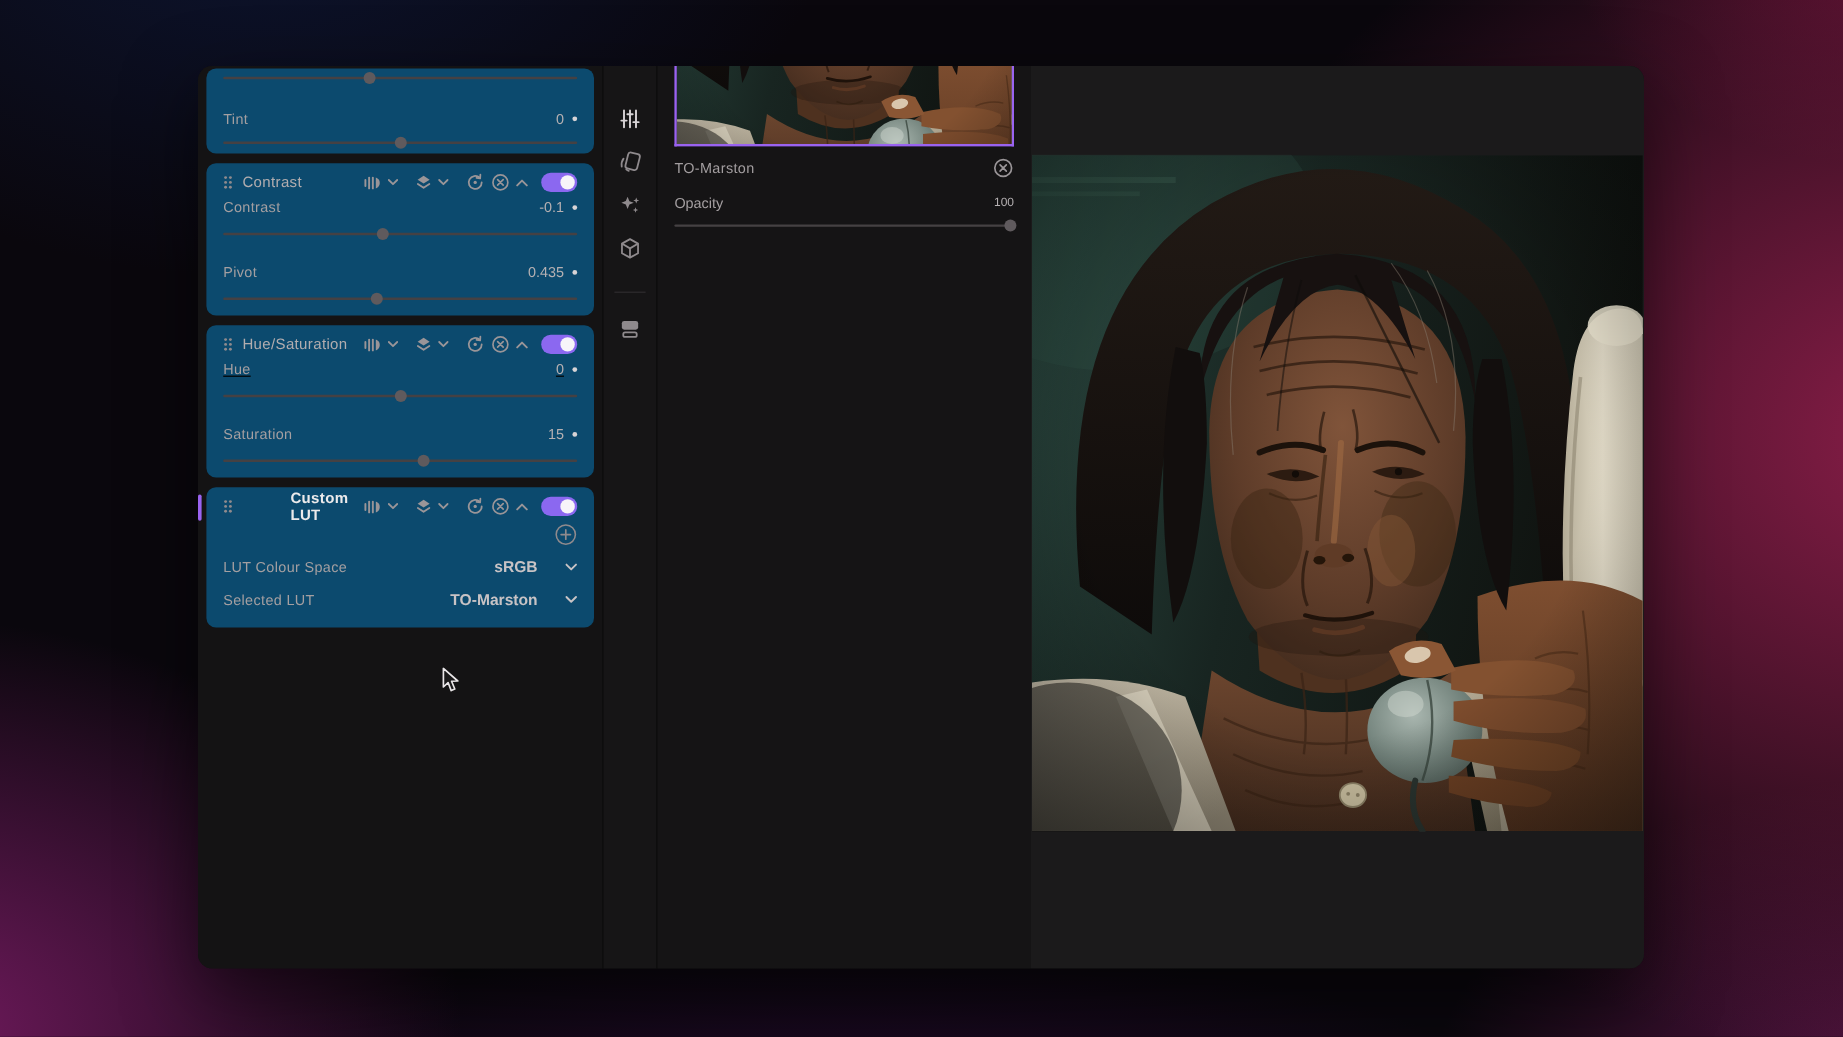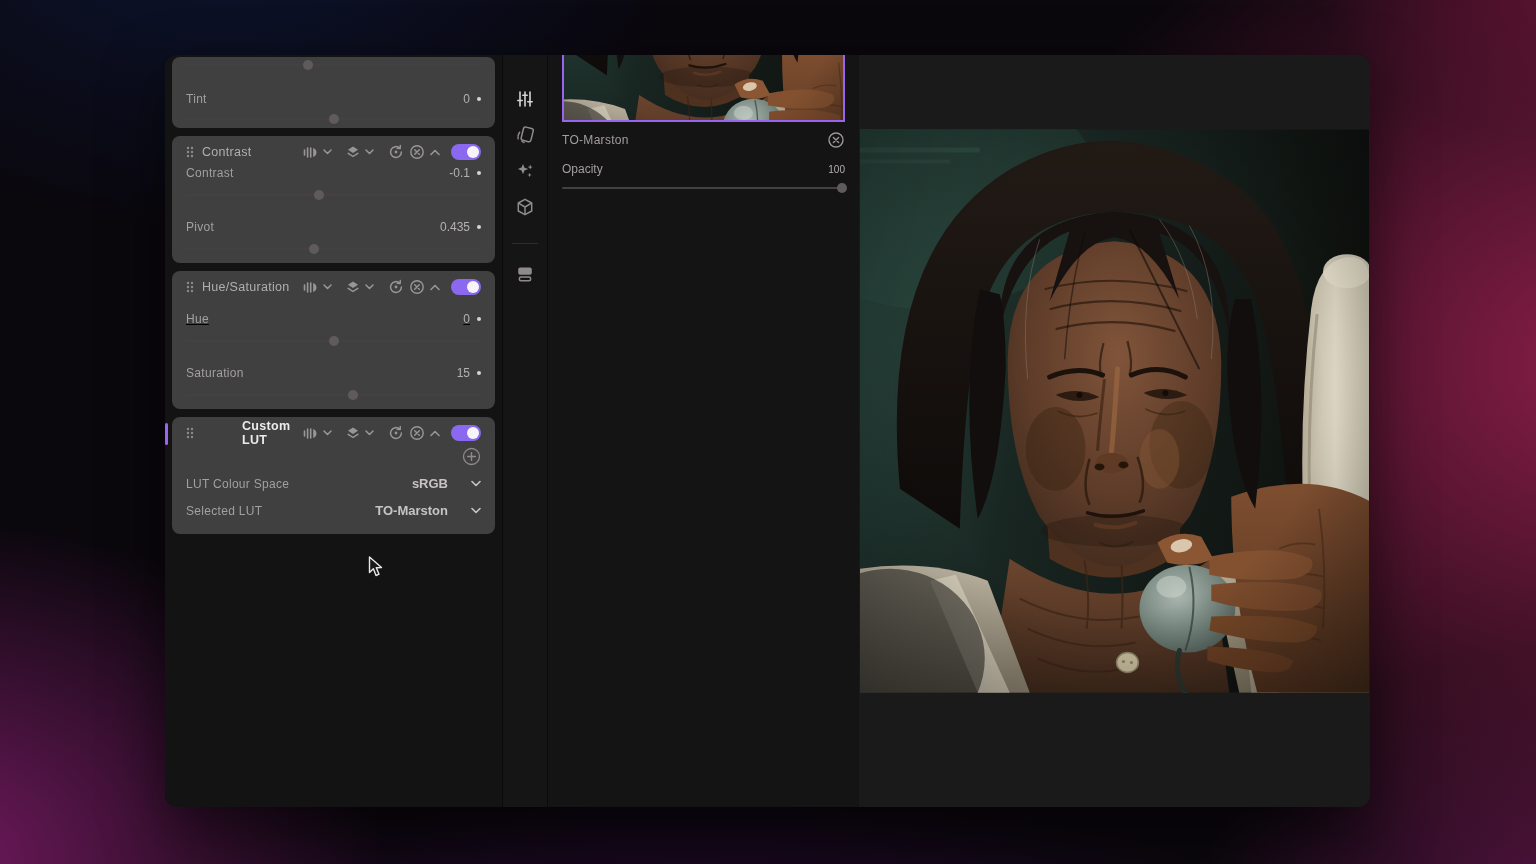--- a/index.html
+++ b/index.html
@@ -18,21 +18,21 @@
   }
   .app {
     position:absolute; left:165px; top:55px; width:1205px; height:752px;
     background:#151415; border-radius:12px; overflow:hidden;
     display:flex; box-shadow:0 22px 60px rgba(0,0,0,.55);
   }
   .vdiv { width:1px; background:#0b0a0b; flex:0 0 1px; }
 
   
   .adjust-panel { width:337px; flex:0 0 337px; background:#141314; padding:2px 7px 0; overflow:hidden; }
-  .card { background:#404040; border-radius:8px; margin-bottom:8px; padding:0 14px; position:relative; }
+  .card { background:#0c4a6e; border-radius:8px; margin-bottom:8px; padding:0 14px; position:relative; }
   .card.selected::before { content:""; position:absolute; left:-7px; top:6px; width:3px; height:22px;
      background:#9a63f0; border-radius:2px; }
 
   .card-header { display:flex; align-items:center; height:22px; padding-top:10px; }
   .drag { color:#8f8a8d; display:inline-flex; margin-right:8px; }
   .card-title { font-size:12.5px; color:#b2adaf; letter-spacing:.3px; }
   .card-title.strong { color:#eceaeb; font-weight:bold;margin-left:40px; }
   .hdr-icons { margin-left:auto; display:flex; align-items:center; gap:5px; color:#9a9598; }
   .hdr-icons .gap { width:4px; }
   .icon { display:inline-flex; align-items:center; justify-content:center; }
@@ -246,21 +246,21 @@
           <span class="icon">
               <svg width="10" height="7" viewBox="0 0 10 7">
                 <path d="M1 5.5 5 1.5 9 5.5" stroke="currentColor" stroke-width="1.6" fill="none" stroke-linecap="round" stroke-linejoin="round"></path>
               </svg>
             </span>
           <span class="toggle">
               <span class="knob"></span>
             </span>
         </div>
       </div>
-      <div class="slider-group" style="margin-top:19px;text-decoration:underline;">
+      <div class="slider-group" style="margin-top:8px;text-decoration:underline;">
         <div class="sg-row">
           <span class="sg-label">Hue</span>
           <span class="sg-val">
               <span>0</span>
               <span class="dot"></span>
             </span>
         </div>
         <div class="track">
             <span class="handle" style="left: calc(50% - 5px);"></span>
           </div>

